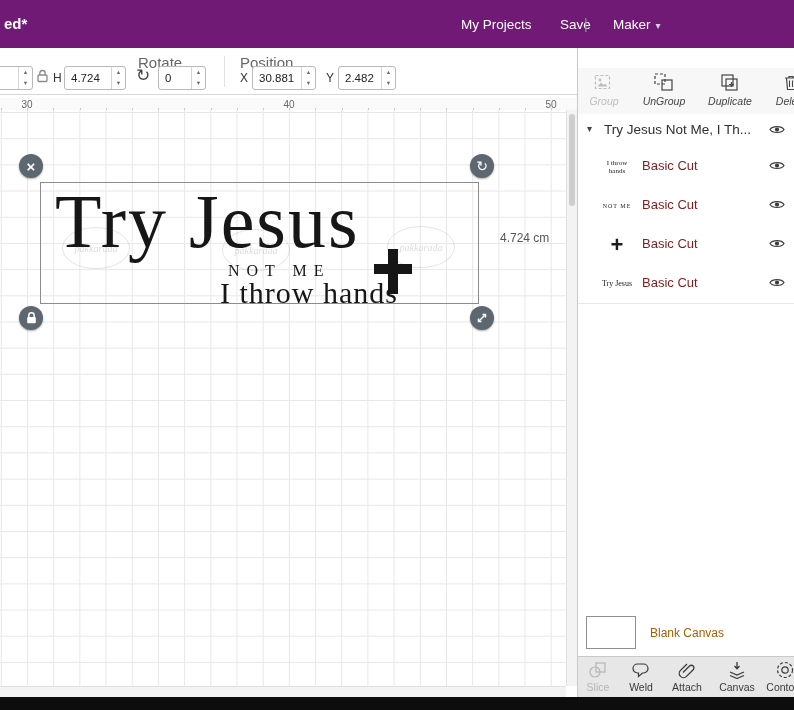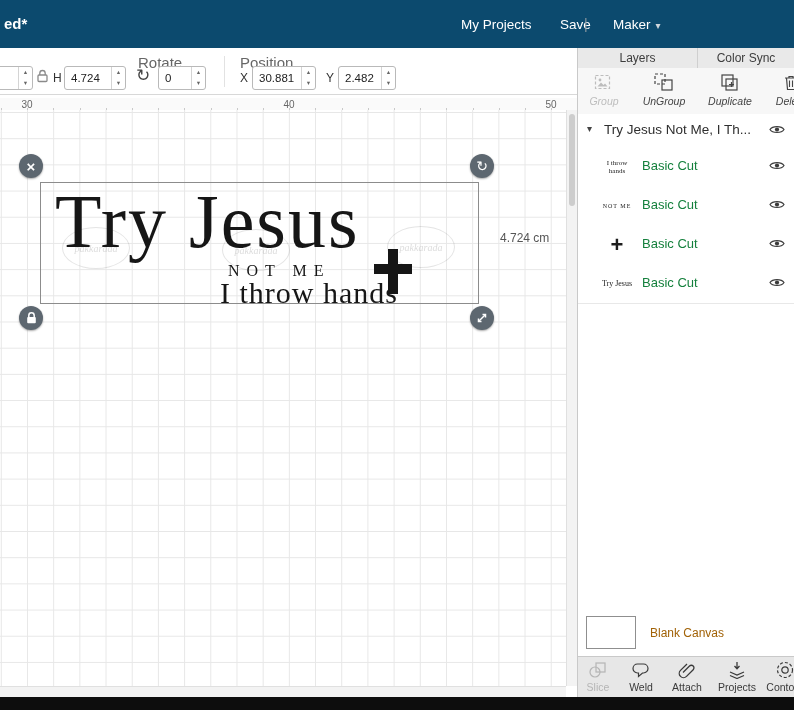--- a/index.html
+++ b/index.html
@@ -1,20 +1,20 @@
 <!DOCTYPE html>
 <html><head>
 <meta charset="utf-8">
 <style>
   html,body{margin:0;padding:0;background:#fff;}
   .app{position:relative;width:794px;height:710px;overflow:hidden;background:#fff;
        font-family:"Liberation Sans",sans-serif;-webkit-font-smoothing:antialiased;}
 
   
-  .topbar{position:absolute;left:0;top:0;width:794px;height:48px;background:#0c4a6e;color:#fff;}
+  .topbar{position:absolute;left:0;top:0;width:794px;height:48px;background:#701a75;color:#fff;}
   .doc-title{position:absolute;left:4px;top:15px;font-size:15px;font-weight:bold;}
   .tb-link{position:absolute;top:17px;font-size:13.5px;color:#fff;cursor:pointer;}
   .tb-sep{position:absolute;top:16px;color:#8a97a1;font-size:14px;}
   .caret{font-size:10px;color:#cfd6dc;margin-left:5px;}
   .make-btn{position:absolute;left:686px;top:10px;width:106px;height:29px;background:#00b14a;
             border-radius:4px;color:#fff;font-size:14px;display:flex;align-items:center;justify-content:center;cursor:pointer;}
 
   
   .edit-toolbar{position:absolute;left:0;top:48px;width:577px;height:46px;background:#fff;border-bottom:1px solid #d8d8d8;}
   .field{position:absolute;height:24px;background:#fff;border:1px solid #b9b9b9;border-radius:3px;
@@ -81,21 +81,21 @@
   .chev{position:absolute;left:9px;top:9px;font-size:10px;color:#444;}
   .group-title{position:absolute;left:26px;top:8px;font-size:13.5px;color:#2f2f2f;white-space:nowrap;}
   .eye{position:absolute;right:9px;cursor:pointer;}
   .layer-row{position:absolute;left:0;right:0;height:39px;background:#fff;border-bottom:1px solid #e8e8e8;cursor:pointer;}
   .thumb{position:absolute;left:20px;top:6px;width:38px;height:27px;display:flex;align-items:center;justify-content:center;
          color:#1d1d1d;font-family:"Liberation Serif",serif;text-align:center;overflow:hidden;}
   .thumb.t1{font-size:7px;}
   .thumb.t2{font-size:6px;letter-spacing:1px;}
   .thumb.t3{font-family:"Liberation Sans",sans-serif;font-size:22px;font-weight:bold;line-height:1;}
   .thumb.t4{font-size:8px;}
-  .cut-label{position:absolute;left:64px;top:11px;font-size:13px;color:#15803d;}
+  .cut-label{position:absolute;left:64px;top:11px;font-size:13px;color:#7f1d1d;}
   .canvas-row{position:absolute;left:0;top:567px;right:0;height:40px;background:#fff;}
   .swatch{position:absolute;left:8px;top:1px;width:50px;height:33px;background:#fff;border:1px solid #8f8f8f;box-sizing:border-box;cursor:pointer;}
   .bc-label{position:absolute;left:72px;top:11px;font-size:12px;color:#a16207;}
   .panel-bottom{position:absolute;left:0;right:0;bottom:0;height:40px;background:#e7e7e7;border-top:1px solid #c9c9c9;}
   .pb-item{position:absolute;top:4px;width:52px;display:flex;flex-direction:column;align-items:center;gap:2px;
            font-size:10.5px;color:#3a3a3a;cursor:pointer;}
   .pb-item.disabled{color:#b5b5b5;cursor:default;}
 
   .bottom-bar{position:absolute;left:0;top:697px;width:794px;height:13px;background:#0d0d0d;}
 
@@ -204,24 +204,20 @@
         </svg>
     </div>
   </div>
 
   <div class="vscroll">
     <div class="vthumb"></div>
   </div>
   <div class="hscroll"></div>
 
   <div class="panel">
-    <div class="tabs">
-      <div class="tab tab-layers">Layers</div>
-      <div class="tab tab-colorsync">Color Sync</div>
-    </div>
 
     <div class="panel-actions">
       <div class="pa-item disabled" style="left:-2px;">
         <span>
           <svg width="20" height="19" viewBox="0 0 20 19">
               <rect x="1.5" y="2.5" width="14" height="13" fill="none" stroke="currentColor" stroke-width="1.2" stroke-dasharray="3 2"></rect>
               <circle cx="6" cy="7" r="1.4" fill="currentColor"></circle>
               <path d="M3.5 13.5 L7 9.5 L9.5 12 L11 10.5 L13.5 13.5 Z" fill="currentColor"></path>
             </svg>
         </span>
@@ -341,21 +337,21 @@
         </span>
         <span>Attach</span>
       </div>
       <div class="pb-item" style="left:133px;">
         <span>
           <svg width="20" height="18" viewBox="0 0 20 18">
               <path d="M10 1 v6 M7.5 5 l2.5 2.8 L12.5 5" fill="none" stroke="currentColor" stroke-width="1.3"></path>
               <path d="M3 11 l7 3 7-3 M3 14.5 l7 3 7-3" fill="none" stroke="currentColor" stroke-width="1.2"></path>
             </svg>
         </span>
-        <span>Projects</span>
+        <span>Canvas</span>
       </div>
       <div class="pb-item" style="left:181px;">
         <span>
           <svg width="20" height="18" viewBox="0 0 20 18">
               <circle cx="10" cy="9" r="7.5" fill="none" stroke="currentColor" stroke-width="1.2" stroke-dasharray="3 2"></circle>
               <circle cx="10" cy="9" r="3.2" fill="none" stroke="currentColor" stroke-width="1.2"></circle>
             </svg>
         </span>
         <span>Contour</span>
       </div>

